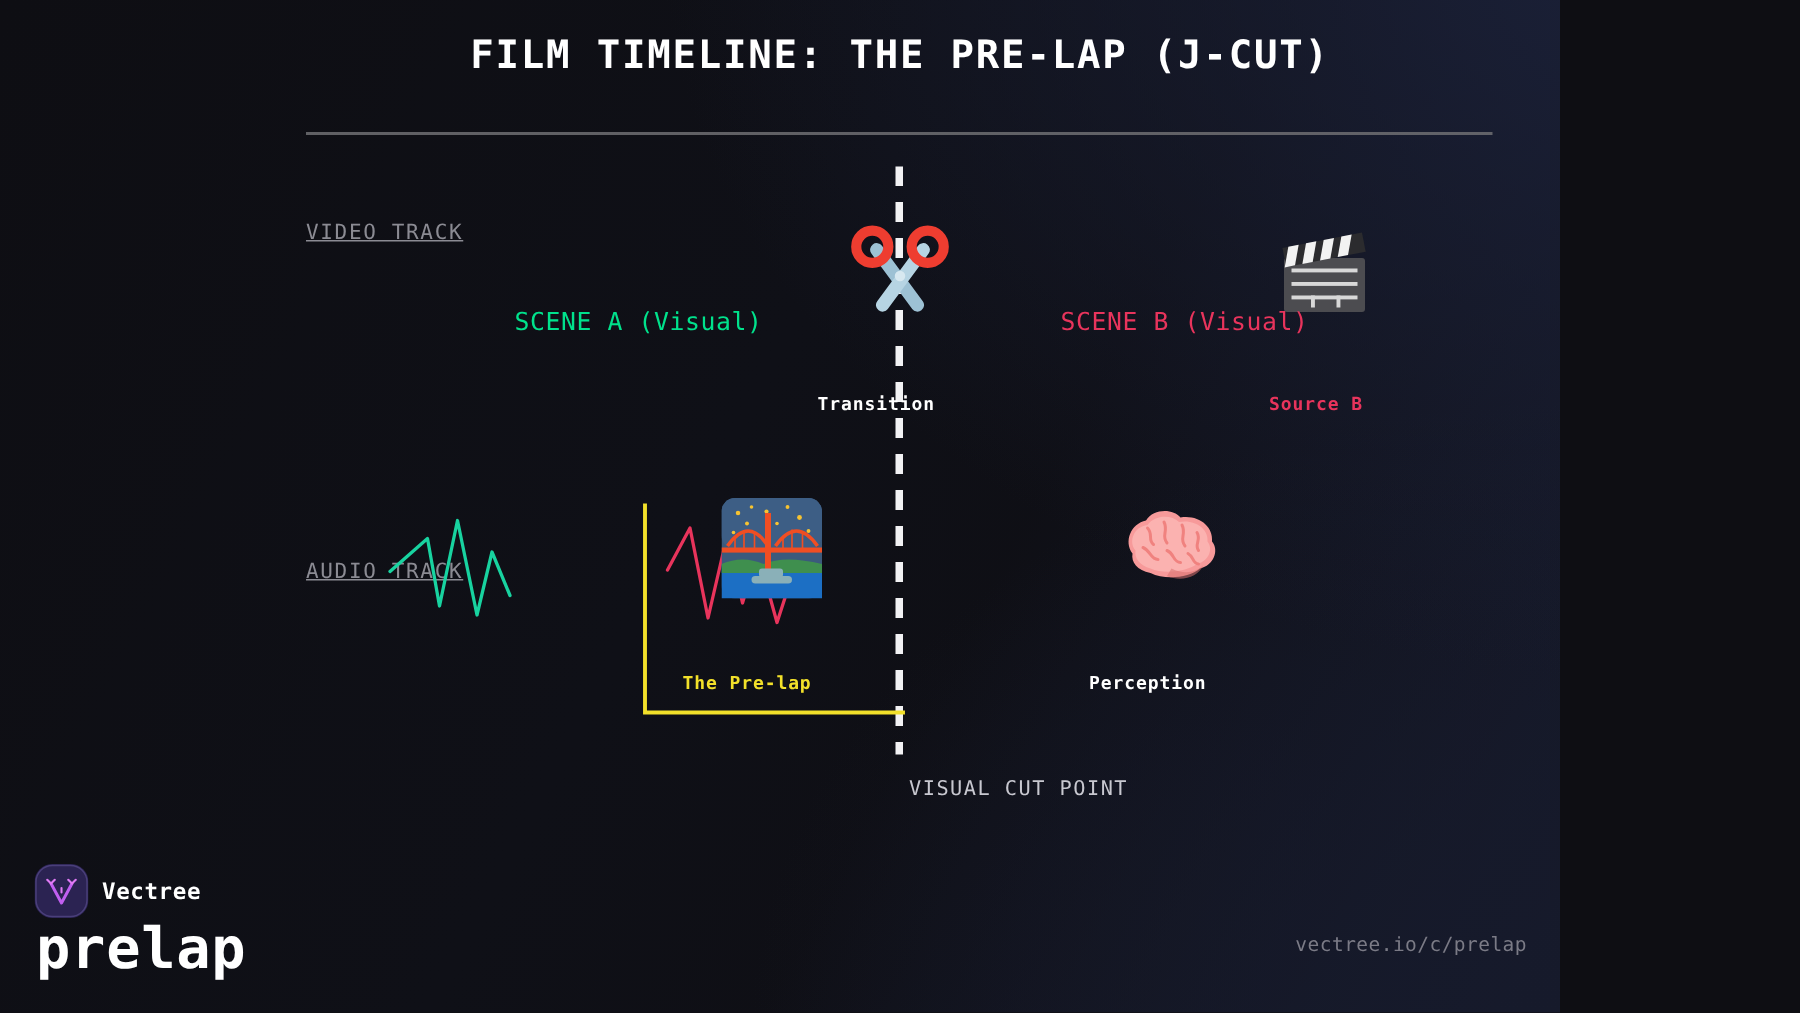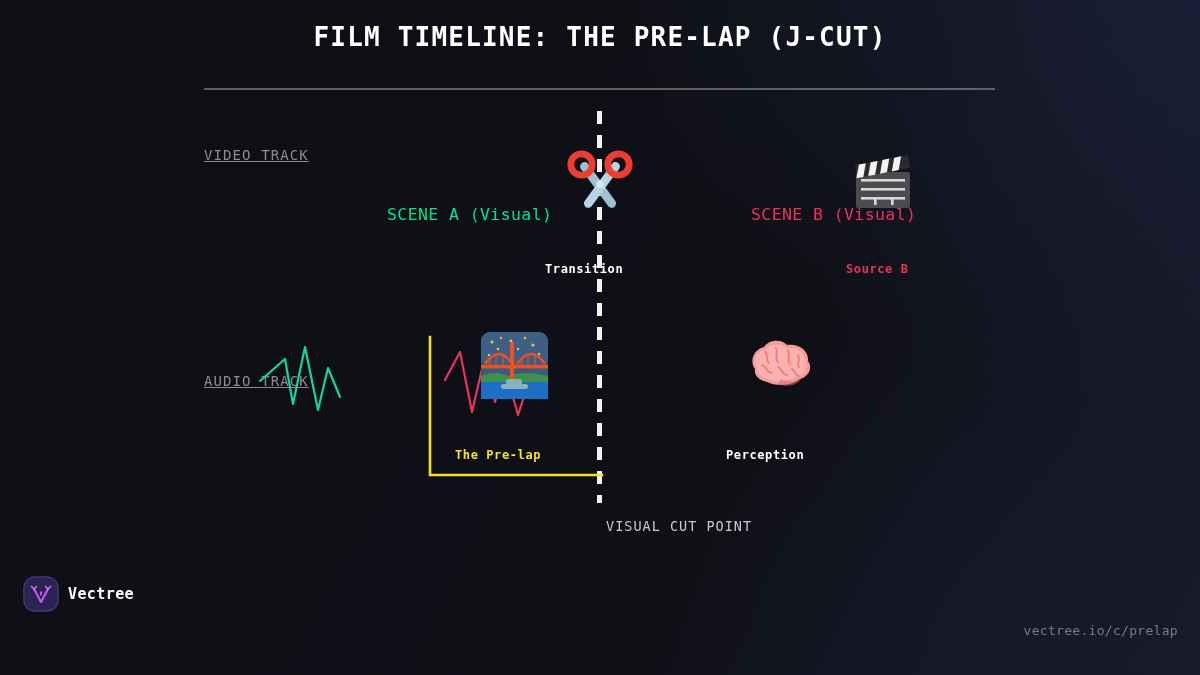--- a/index.html
+++ b/index.html
@@ -4,21 +4,21 @@
 <style>
   * { margin:0; padding:0; box-sizing:border-box; }
   html,body { width:1200px; height:675px; overflow:hidden; }
   body{
     background:#0e0e13;
     font-family:"DejaVu Sans Mono", monospace;
     position:relative;
   }
   #stage{
     position:relative;
-    width:1200px; height:675px;
+    width:1040px; height:675px;
     background:
       radial-gradient(ellipse 1100px 800px at 108% -6%, #1b2139 0%, rgba(27,33,57,0) 62%),
       radial-gradient(ellipse 900px 700px at 100% 102%, #161a2b 0%, rgba(22,26,43,0) 60%),
       linear-gradient(118deg, #0e0e13 0%, #0f1017 46%, #13162422 62%, #171b2d 100%);
     overflow:hidden;
   }
 
   
   .title{
     position:absolute; left:0; top:22px; width:1200px;
@@ -53,21 +53,20 @@
       #f2f2f4 0px, #f2f2f4 13px,
       rgba(0,0,0,0) 13px, rgba(0,0,0,0) 24px);
   }
 
   
   .scene{
     position:absolute;
     font-size:16.5px; letter-spacing:.4px;
     font-family:"DejaVu Sans Mono", monospace;
     white-space:nowrap;
-    margin-left:44px;
   }
   #scene-a-label{ left:343px; top:205px; color:#00e28c; }
   #scene-b-label{ left:707px; top:205px; color:#e8345c;text-align:right; }
 
   
   .emoji{
     position:absolute;
     line-height:1;
     font-family:"DejaVu Sans", sans-serif;
     user-select:none;
@@ -259,15 +258,16 @@
     <path d="M11 13 L18 26 L25 13" fill="none" stroke="#c15ff0" stroke-width="2" stroke-linecap="round" stroke-linejoin="round"></path>
     <g stroke="#e07bf5" stroke-width="1.4" stroke-linecap="round">
       <line x1="11" y1="13" x2="8.5" y2="10.5"></line>
       <line x1="11" y1="13" x2="13.5" y2="10.5"></line>
       <line x1="25" y1="13" x2="22.5" y2="10.5"></line>
       <line x1="25" y1="13" x2="27.5" y2="10.5"></line>
       <line x1="18" y1="19" x2="18" y2="16"></line>
     </g>
   </svg>
   <div id="brand-name">Vectree</div>
+  <div id="slug">prelap</div>
   <div id="footer-url">vectree.io/c/prelap</div>
 
 </div>
 
 </body></html>

